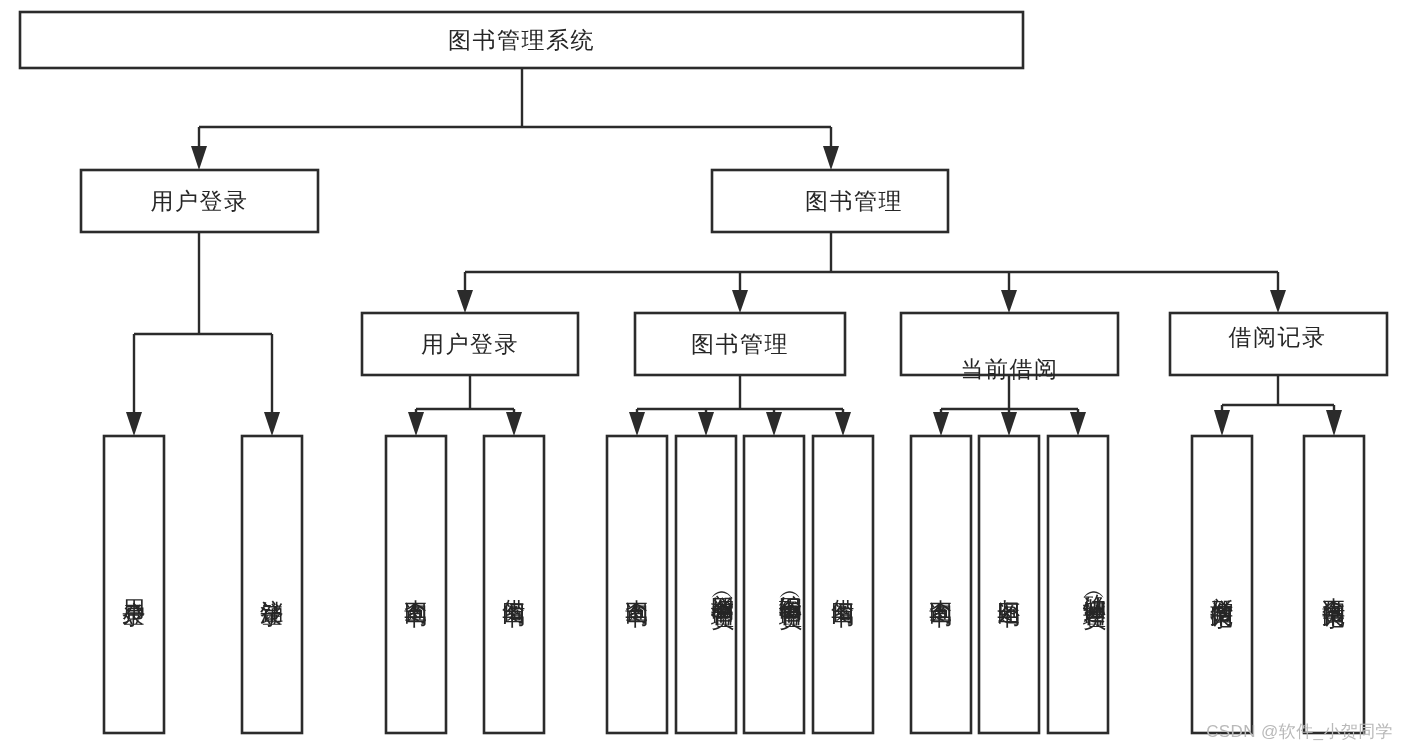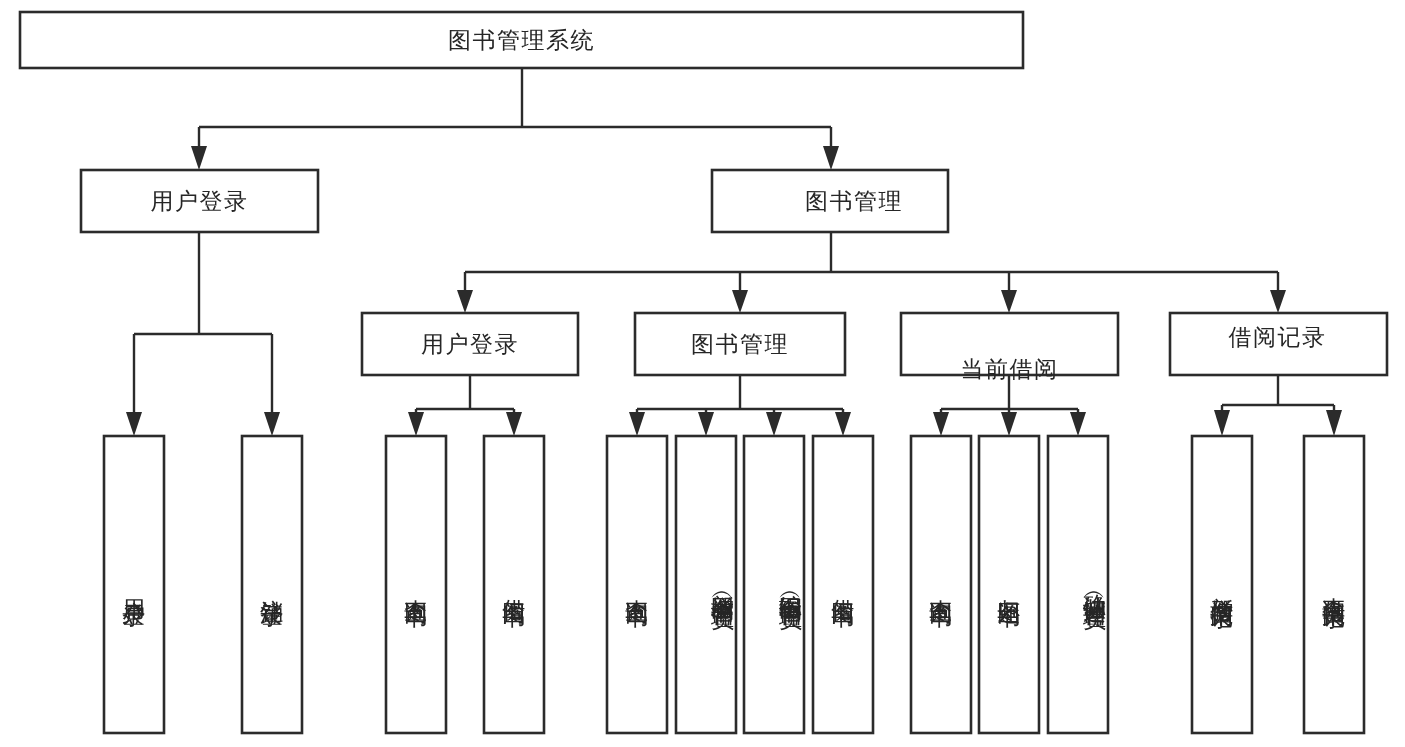--- a/index.html
+++ b/index.html
@@ -215,14 +215,15 @@
   <div class="vlabel-wrap" style="left:744px; top:440px; width:60px; height:289px; align-items:flex-start;">编辑图书（管理员）</div>
   <div class="vlabel-wrap" style="left:813px; top:436px; width:60px; height:297px;">借阅图书</div>
 
   <div class="vlabel-wrap" style="left:911px; top:436px; width:60px; height:297px;">查询图书</div>
   <div class="vlabel-wrap" style="left:979px; top:436px; width:60px; height:297px;">归还图书</div>
   <div class="vlabel-wrap" style="left:1048px; top:440px; width:60px; height:289px; align-items:flex-start;">确认归还（管理员）</div>
 
   <div class="vlabel-wrap" style="left:1192px; top:436px; width:60px; height:297px;">新增借阅记录</div>
   <div class="vlabel-wrap" style="left:1304px; top:436px; width:60px; height:297px;">查询借阅记录</div>
 
+  <div class="watermark-text">CSDN @软件_小贺同学</div>
 
 </div>
 
 </body></html>

